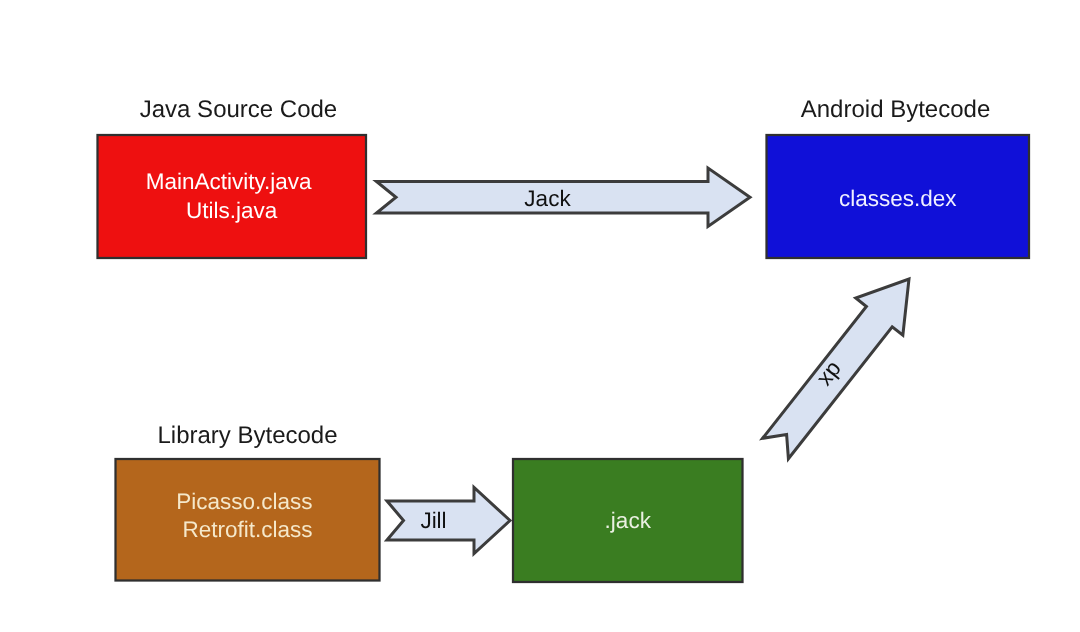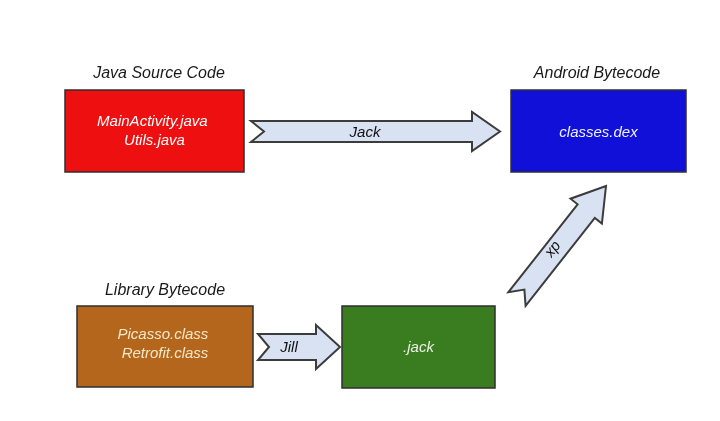--- a/index.html
+++ b/index.html
@@ -9,21 +9,20 @@
     height: 421px;
     background: #ffffff;
     overflow: hidden;
     font-family: "Liberation Sans", sans-serif;
   }
   .canvas {
     position: relative;
     width: 720px;
     height: 421px;
     background: #ffffff;
-    font-style: italic;
   }
   svg { display: block; }
   .node-rect {
     stroke: #2f2f2f;
     stroke-width: 1.5;
   }
   .arrow-shape {
     stroke: #3c3c3c;
     stroke-width: 2;
     stroke-linejoin: miter;

